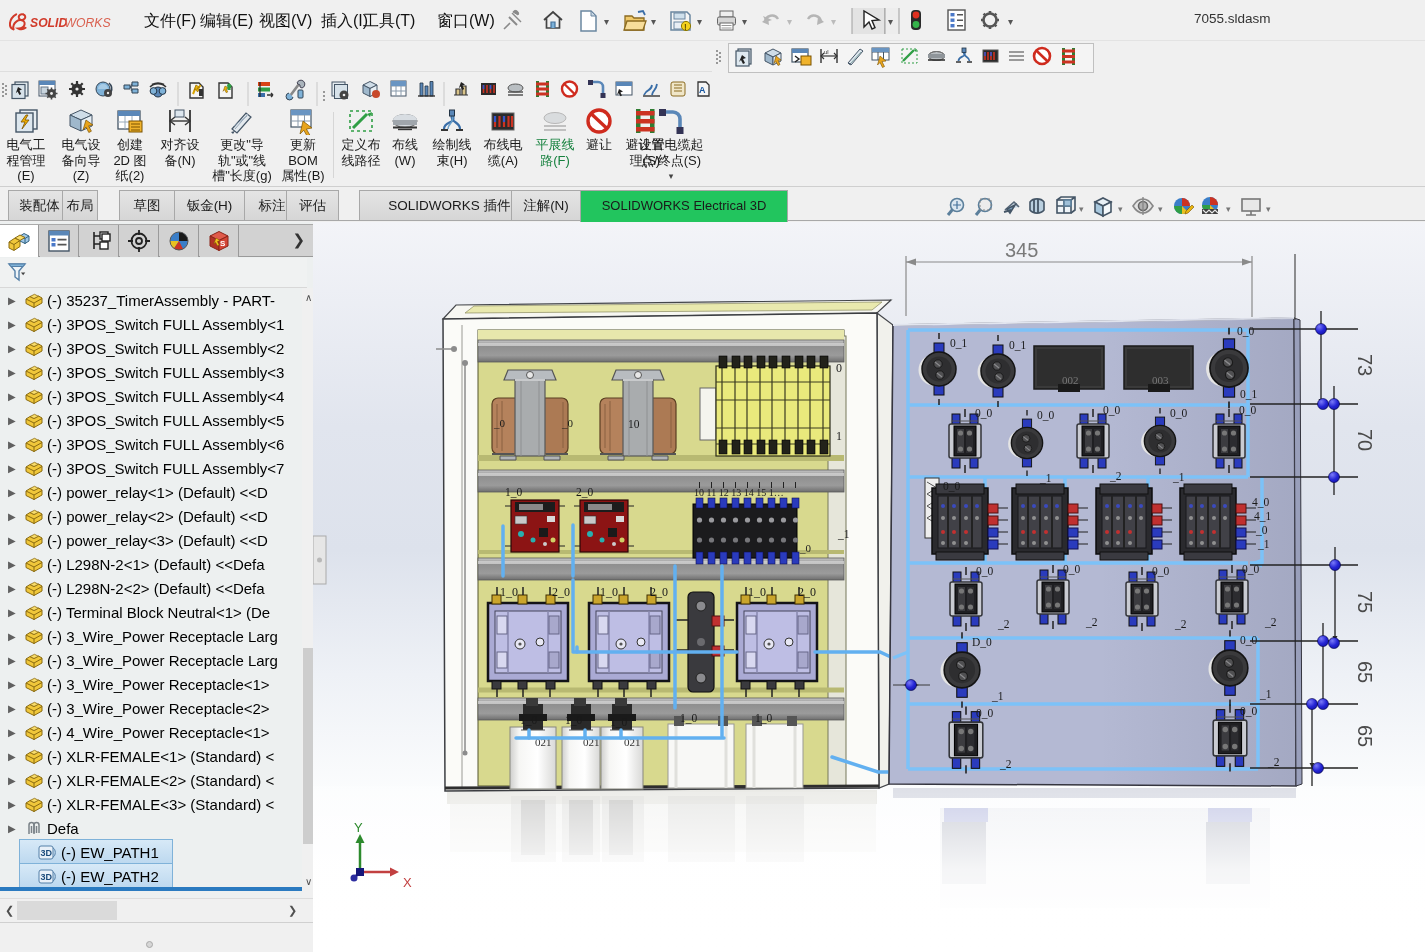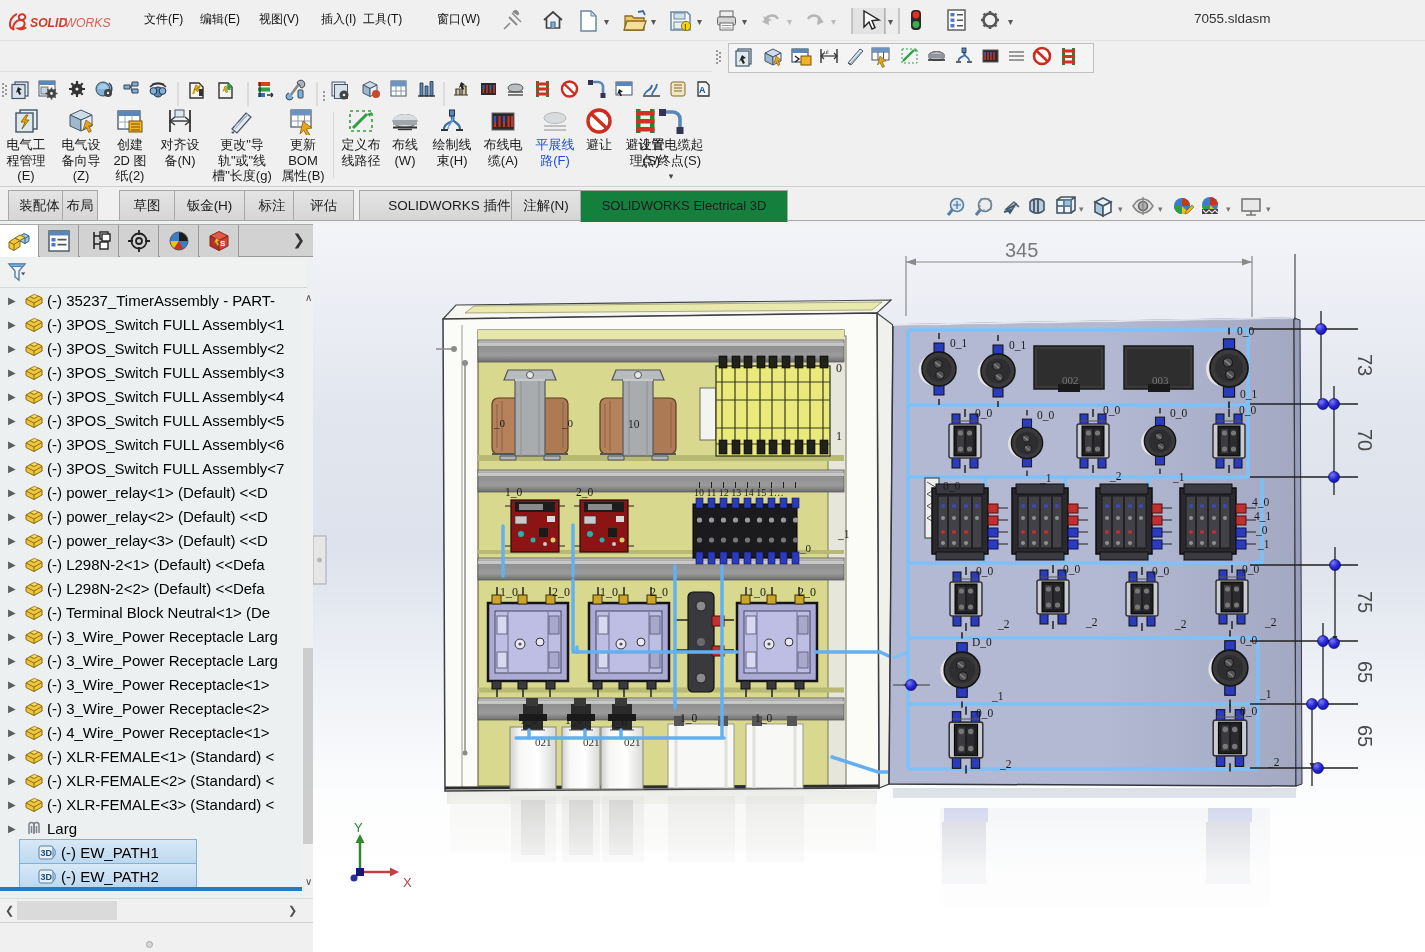--- a/index.html
+++ b/index.html
@@ -2,45 +2,45 @@
 <html><head><meta charset="utf-8">
 <style>
 *{margin:0;padding:0;box-sizing:border-box}
 html,body{width:1425px;height:952px;overflow:hidden;font-family:"Liberation Sans",sans-serif;background:#fff}
 #app{position:relative;width:1425px;height:952px}
 .abs{position:absolute}
 
 #chrome{position:absolute;left:0;top:0;width:1425px;height:190px;background:#f0f0f0}
 #titlebar{position:absolute;left:0;top:0;width:1425px;height:40px;background:#f0f0f0}
 #logo{position:absolute;left:8px;top:6px;width:215px;height:28px}
-.menu{position:absolute;top:11px;font-size:12px;color:#111}
+.menu{position:absolute;top:11px;font-size:16px;color:#111}
 #fname{position:absolute;left:1194px;top:11px;font-size:13.5px;color:#333}
 #row2box{position:absolute;left:728px;top:43px;width:366px;height:30px;background:#f4f4f4;border:1px solid #c0c0c0}
 #cmdm{position:absolute;left:0;top:106px;width:1425px;height:81px;background:#f0f0f0;border-bottom:1px solid #cfcfcf}
 .cmdbtn{position:absolute;top:108px;text-align:center;font-size:13px;line-height:15.5px;color:#1a1a1a}
 .cmdbtn .cap{margin-top:2px;white-space:pre-line}
 .cmdbtn svg{display:block;margin:0 auto}
-.dis{color:#1d4ed8}
+.dis{color:#15803d}
 .vsep{position:absolute;top:112px;width:1px;height:66px;background:#d6d6d6}
 
 #tabrow{position:absolute;left:0;top:188px;width:1425px;height:34px;background:#f0f0f0}
 .tab{position:absolute;top:2px;height:30px;background:linear-gradient(#e4e4e4,#d6d6d6);border:1px solid #a8a8a8;border-bottom:none;font-size:13.5px;color:#1a1a1a;text-align:center;line-height:29px}
-.tab.active{background:#15803d;height:32px;z-index:3;border-bottom:none}
+.tab.active{background:#22c55e;height:32px;z-index:3;border-bottom:none}
 #tabline{position:absolute;left:0;top:220px;width:1425px;height:2px;background:#f0f0f0;border-top:1px solid #a8a8a8}
 
 #lpanel{position:absolute;left:0;top:222px;width:320px;height:730px;background:#edf0f0;border-right:1px solid #9d9d9d}
 #ptabs{position:absolute;left:0;top:2px;width:319px;height:33px;background:#d2d2d2;border-top:1px solid #aaa;border-bottom:1px solid #9a9a9a}
 .ptab{position:absolute;top:0px;width:39px;height:32px;border-right:1px solid #9a9a9a;background:#d2d2d2;display:flex;align-items:center;justify-content:center}
 .ptab.on{background:#fff}
 #filterrow{position:absolute;left:0;top:36px;width:307px;height:30px;background:#f0f2f2;border-bottom:1px solid #d8d8d8}
 #tree{position:absolute;left:0;top:66px;width:302px;height:600px;font-size:15px;color:#000}
 .trow{position:absolute;left:0;height:24px;width:302px;display:flex;align-items:center;white-space:nowrap;overflow:hidden}
 .trow .ar{width:10px;margin-left:8px;font-size:10px;color:#606060;flex:none}
 .trow svg{flex:none;margin:0 4px 0 6px}
-.sel{background:linear-gradient(#d7e9f7,#bcd8ef);outline:1px solid #7fb2d9;width:176px}
+.sel{background:linear-gradient(#d7e9f7,#bcd8ef);outline:1px solid #7fb2d9;width:152px}
 </style></head>
 <body>
 <div id="app">
 <div id="chrome">
   <div class="abs" style="left:0;top:40px;width:1425px;height:1px;background:#e3e3e3"></div>
       <div class="abs" style="left:0;top:71px;width:712px;height:1px;background:#dedede"></div>
       <div id="titlebar">
     <svg id="logo" viewBox="0 0 215 28" style="width:112px;height:28px">
       <g transform="scale(1.92)">
       <g fill="none" stroke="#d13a2a" stroke-width="2" stroke-linecap="round">
@@ -531,21 +531,21 @@
 点/终点(S)</div>
         <div style="font-size:9px;color:#444;margin-top:1px">▾</div>
       </div>
 </div>
 <div id="tabrow">
   <div class="tab" style="left:8px;width:63px">装配体</div>
   <div class="tab" style="left:62px;width:36px">布局</div>
   <div class="tab" style="left:119px;width:56px">草图</div>
   <div class="tab" style="left:174px;width:71px">钣金(H)</div>
   <div class="tab" style="left:244px;width:56px">标注</div>
-  <div class="tab" style="left:293px;width:61px">评估</div>
+  <div class="tab" style="left:286px;width:53px">评估</div>
   <div class="tab" style="left:359px;width:181px">SOLIDWORKS 插件</div>
   <div class="tab" style="left:511px;width:70px">注解(N)</div>
 
   <div class="tab active" style="left:580px;width:208px;font-size:13px">SOLIDWORKS Electrical 3D</div>
 </div>
 <div id="tabline"></div>
 <svg class="abs" style="left:946px;top:196px" width="340" height="25" viewBox="0 0 340 25">
   <g fill="none" stroke="#5b7f9b" stroke-width="1.6">
     <circle cx="11" cy="9" r="6.5" fill="#dbe7f0"></circle>
         <path d="M6.5 13.5 L2 19" stroke-width="3"></path>
@@ -870,21 +870,21 @@
           <span>(-) XLR-FEMALE&lt;3&gt; (Standard) &lt;</span>
         </div>
 <div class="trow" style="top:528px">
           <span class="ar">▶</span>
           <svg width="19" height="17" viewBox="0 0 19 17">
             <g fill="none" stroke="#7a8288" stroke-width="1.5">
               <path d="M5 14 V5 a2.5 2.5 0 0 1 5 0 v8 M7.5 13 V6"></path>
               <path d="M12 14 V5 a2.5 2.5 0 0 1 5 0 v8 M14.5 13 V6" transform="translate(-2,0)"></path>
             </g>
           </svg>
-          <span>Larg</span>
+          <span>Defa</span>
         </div>
 <div class="trow sel" style="top:552px;left:20px">
           <span class="ar" style="margin-left:2px;color:transparent">▶</span>
           <svg width="19" height="17" viewBox="0 0 19 17">
             <rect x="1" y="2" width="14" height="13" rx="2" fill="#e8f0f8" stroke="#5580a8"></rect>
             <text x="2.5" y="12" font-size="9" font-weight="bold" fill="#1a4a7a" font-family="Liberation Sans">3D</text>
             <path d="M15 4 c3 1 3 8 0 9" fill="none" stroke="#5580a8"></path>
           </svg>
           <span>(-) EW_PATH1</span>
         </div>

